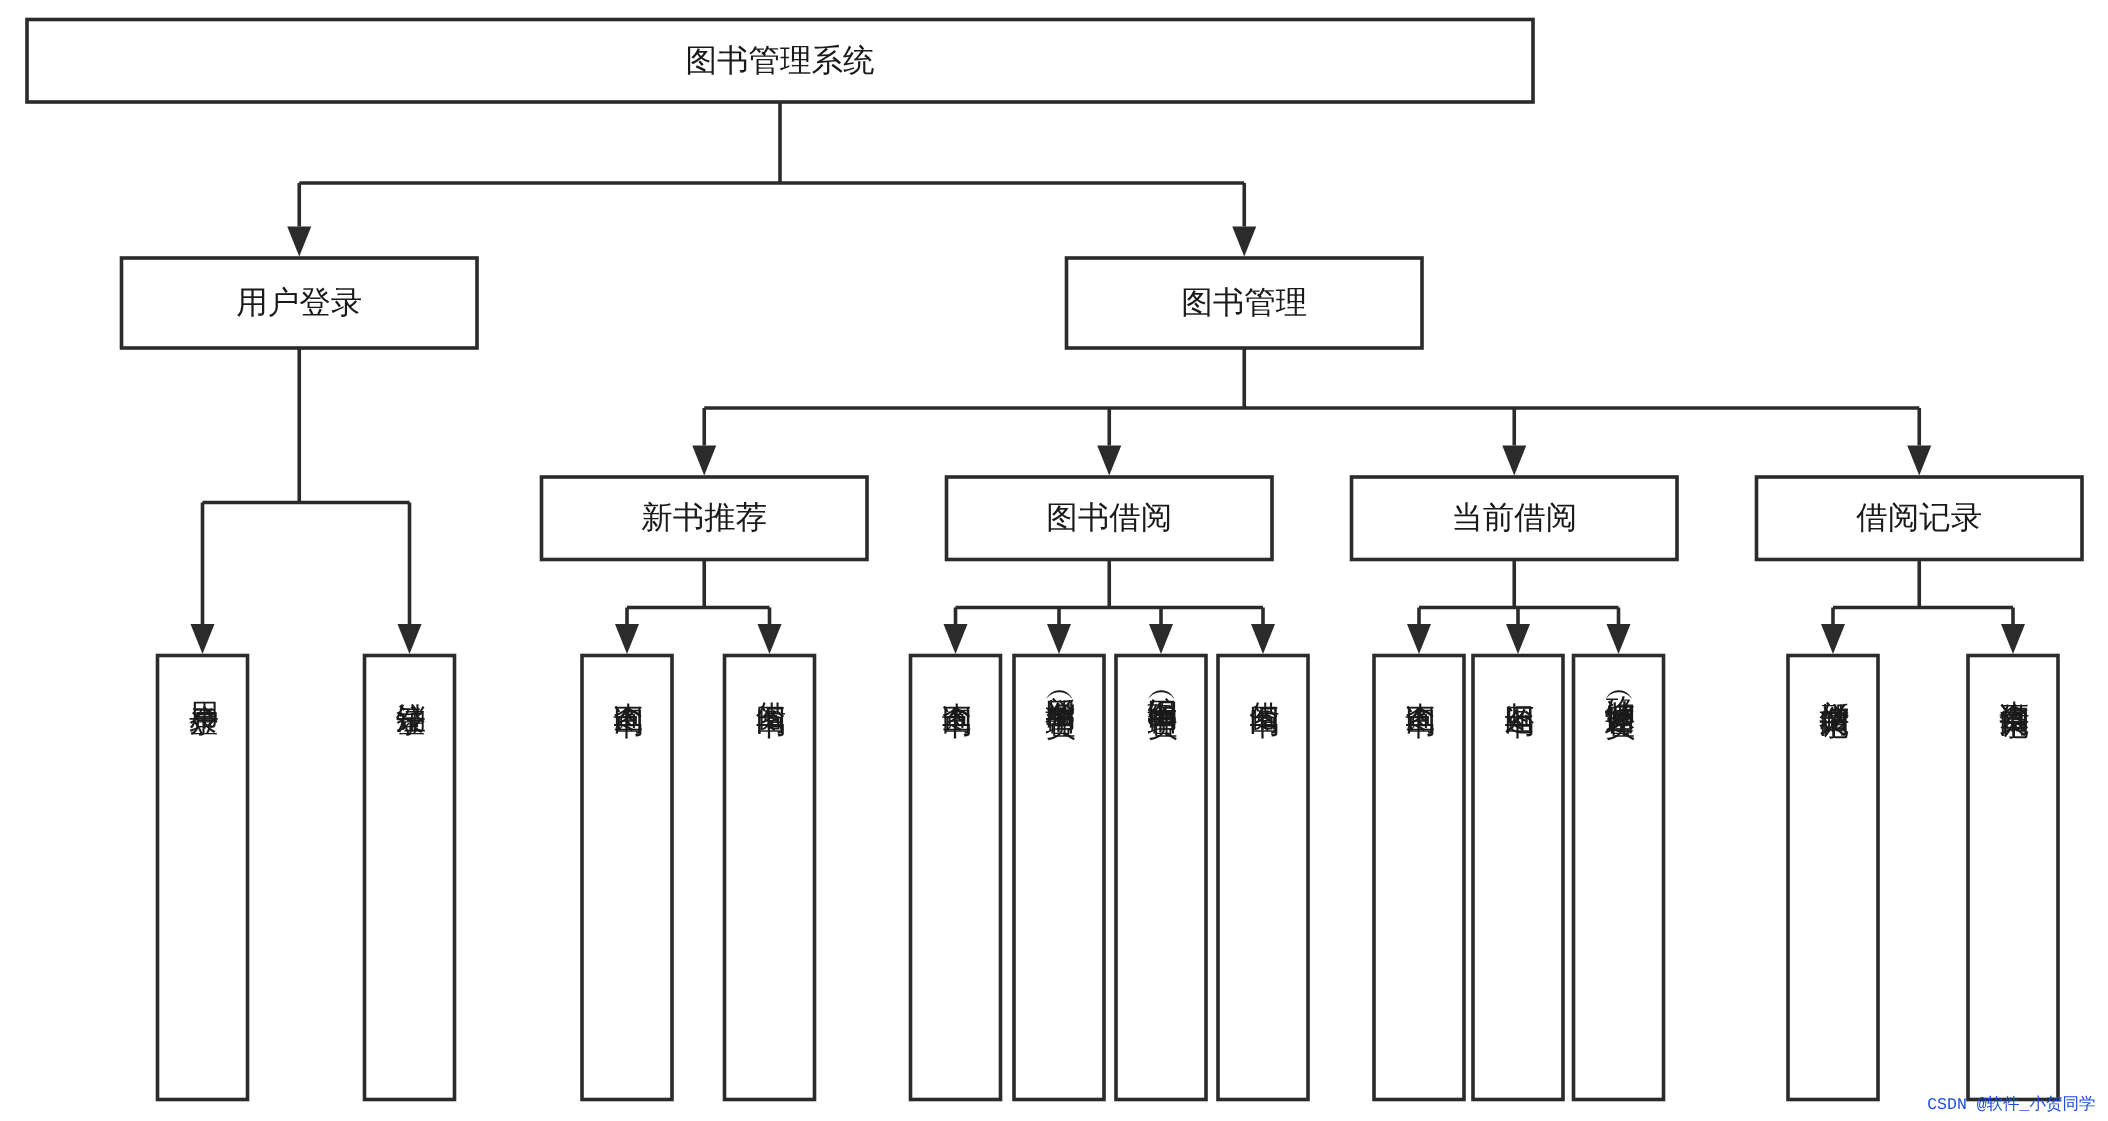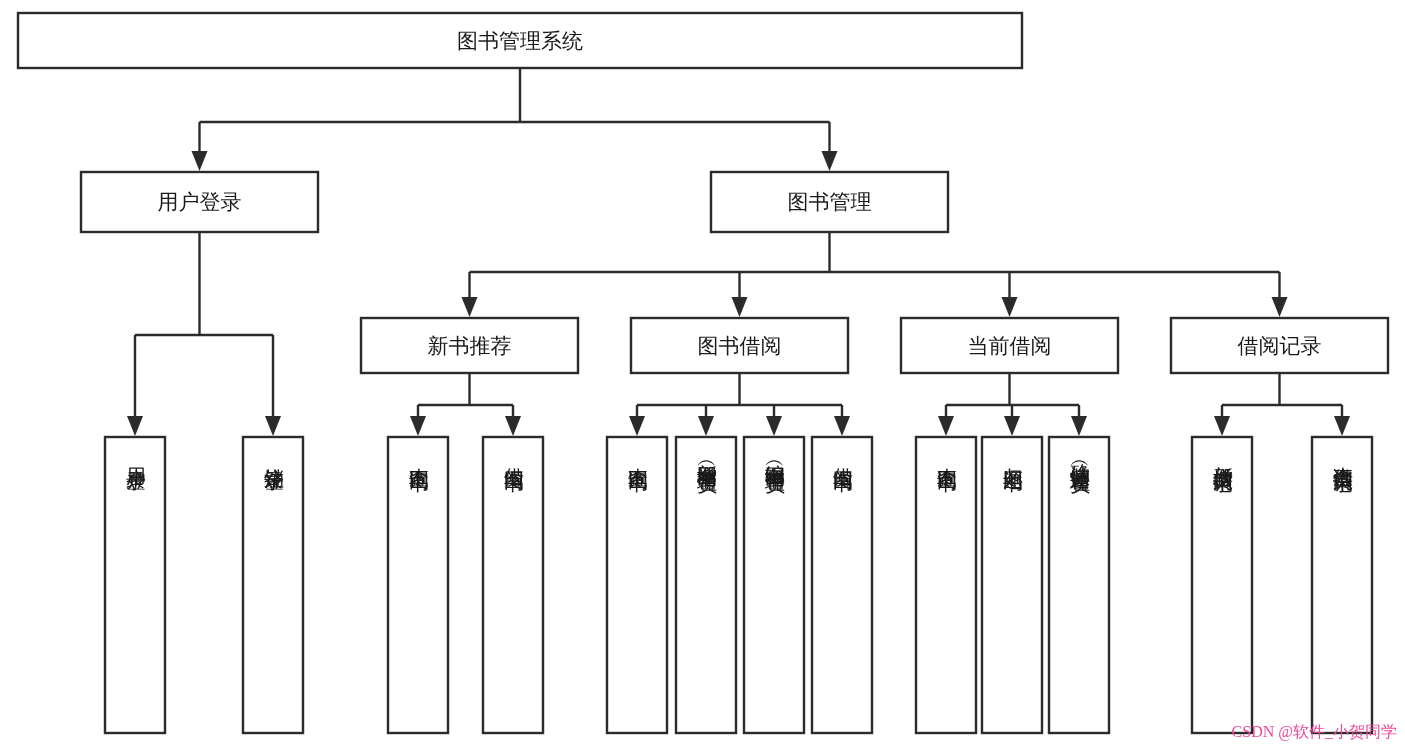--- a/index.html
+++ b/index.html
@@ -21,23 +21,23 @@
   }
   .node-label.vert{
     font-size:20px;
     writing-mode:vertical-rl;
     text-orientation:upright;
     letter-spacing:1.5px;
   }
   .watermark{
     position:absolute;
     right:8px;bottom:4px;
-    font-family:Liberation Serif, serif;
-    font-size:16px;
-    color:#ec4899;
+    font-family:Liberation Mono, monospace;
+    font-size:11px;
+    color:#1d4ed8;
     white-space:nowrap;
     pointer-events:none;
   }
 </style>
 </head>
 <body>
 
 <svg id="diagram" viewBox="0 0 1405 747" xmlns="http://www.w3.org/2000/svg">
   <g id="edge-layer">
       <g>

